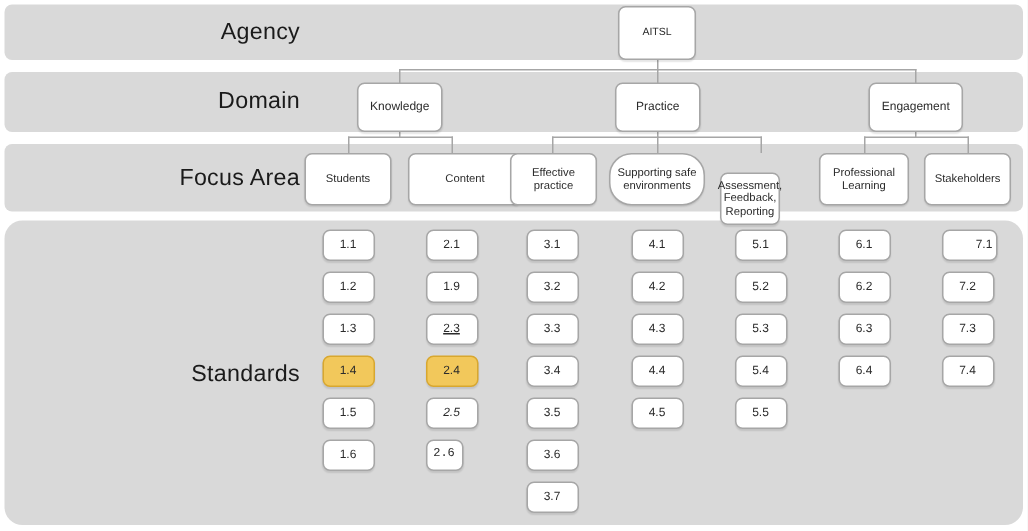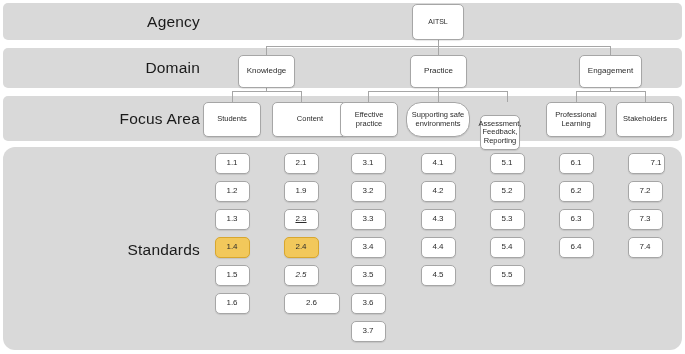--- a/index.html
+++ b/index.html
@@ -125,21 +125,21 @@
       <div class="node standard" style="left: 214.5px; top: 181px; width: 35px; height: 21px;">1.2</div>
       <div class="node standard" style="left: 214.5px; top: 209px; width: 35px; height: 21px;">1.3</div>
       <div class="node standard hl" style="left: 214.5px; top: 237px; width: 35px; height: 21px;">1.4</div>
       <div class="node standard" style="left: 214.5px; top: 265px; width: 35px; height: 21px;">1.5</div>
       <div class="node standard" style="left: 214.5px; top: 293px; width: 35px; height: 21px;">1.6</div>
       <div class="node standard" style="left: 283.5px; top: 153px; width: 35px; height: 21px;">2.1</div>
       <div class="node standard" style="left: 283.5px; top: 181px; width: 35px; height: 21px;">1.9</div>
       <div class="node standard" style="left: 283.5px; top: 209px; width: 35px; height: 21px; text-decoration: underline;">2.3</div>
       <div class="node standard hl" style="left: 283.5px; top: 237px; width: 35px; height: 21px;">2.4</div>
       <div class="node standard" style="left: 283.5px; top: 265px; width: 35px; height: 21px; font-style: italic;">2.5</div>
-      <div class="node standard" style="left: 283.5px; top: 293px; width: 56px; height: 21px;">2.6</div>
+      <div class="node standard" style="left: 283.5px; top: 293px; width: 25px; height: 21px; font-family: Liberation Mono, monospace;">2.6</div>
       <div class="node standard" style="left: 350.5px; top: 153px; width: 35px; height: 21px;">3.1</div>
       <div class="node standard" style="left: 350.5px; top: 181px; width: 35px; height: 21px;">3.2</div>
       <div class="node standard" style="left: 350.5px; top: 209px; width: 35px; height: 21px;">3.3</div>
       <div class="node standard" style="left: 350.5px; top: 237px; width: 35px; height: 21px;">3.4</div>
       <div class="node standard" style="left: 350.5px; top: 265px; width: 35px; height: 21px;">3.5</div>
       <div class="node standard" style="left: 350.5px; top: 293px; width: 35px; height: 21px;">3.6</div>
       <div class="node standard" style="left: 350.5px; top: 321px; width: 35px; height: 21px;">3.7</div>
       <div class="node standard" style="left: 420.5px; top: 153px; width: 35px; height: 21px;">4.1</div>
       <div class="node standard" style="left: 420.5px; top: 181px; width: 35px; height: 21px;">4.2</div>
       <div class="node standard" style="left: 420.5px; top: 209px; width: 35px; height: 21px;">4.3</div>

